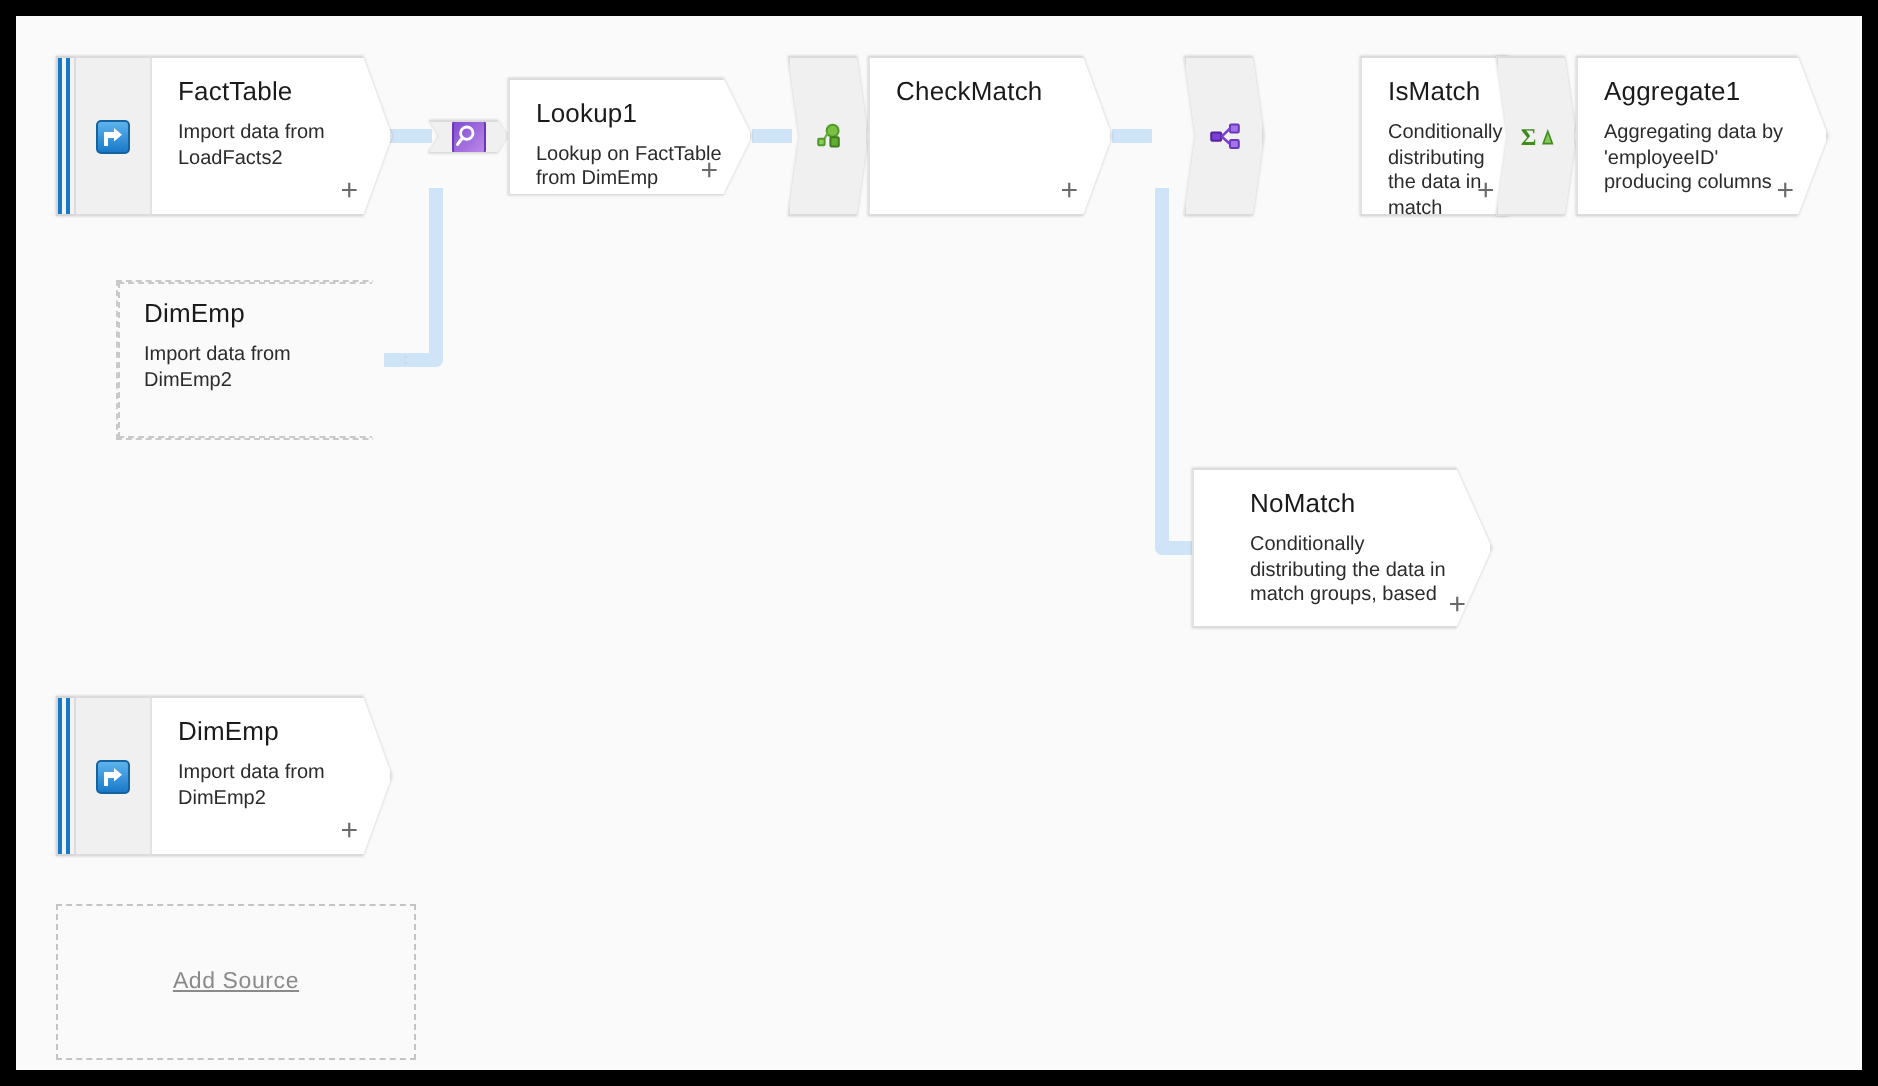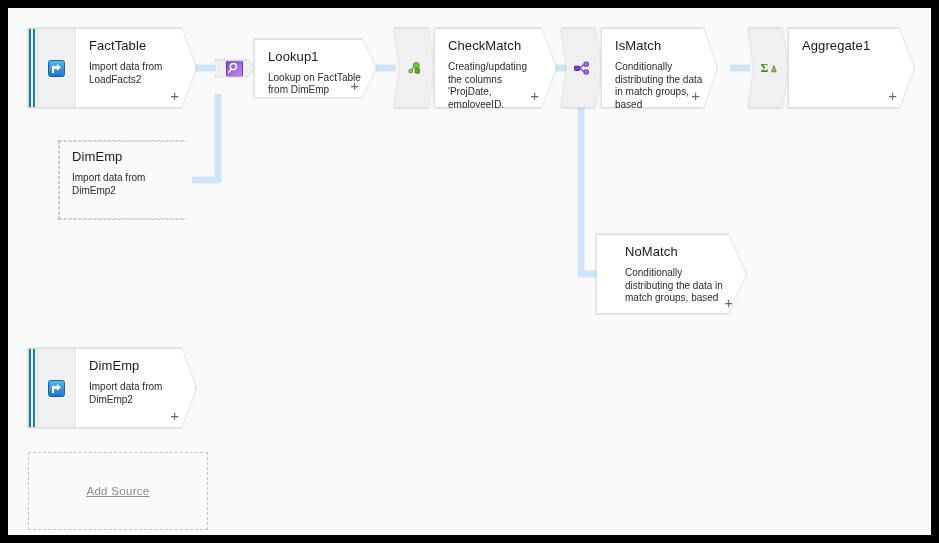--- a/index.html
+++ b/index.html
@@ -247,26 +247,25 @@
       <div class="port chev">
         <svg width="17" height="17" viewBox="0 0 17 17" class="icon-free">
           <circle cx="10.3" cy="5.4" r="3.0" fill="#7ac143" stroke="#4f9b28"></circle>
           <rect x="9.2" y="8.6" width="4.2" height="4.6" rx="0.6" fill="#5fae2e" stroke="#3f7d1f"></rect>
           <path d="M8 6.3 L5.6 10.4" stroke="#6aa83a" stroke-width="1.1"></path>
           <rect x="3.1" y="9.4" width="3.2" height="3.2" rx="0.5" fill="#8ccf5a" stroke="#4f9b28"></rect>
         </svg>
       </div>
       <div class="body">
         <div class="title">CheckMatch</div>
-        <div class="desc">Creating/updating the columns 'ProjDate, employeeID,</div>
-        <span class="plus" style="right:16px; bottom:4px;">+</span>
-      </div>
-    </div>
-
-    <div class="node" style="left:553px; top:20px; width:156px;">
+        <span class="plus" style="right:16px; bottom:4px;">+</span>
+      </div>
+    </div>
+
+    <div class="node" style="left:584px; top:20px; width:156px;gap:48px;">
       <div class="port chev">
         <svg width="17" height="17" viewBox="0 0 17 17" class="icon-free">
           <rect x="11.0" y="2.2" width="4.4" height="4.0" rx="0.6" fill="#a274e8" stroke="#6b37ba"></rect>
           <rect x="11.0" y="10.0" width="4.4" height="4.0" rx="0.6" fill="#a274e8" stroke="#6b37ba"></rect>
           <rect x="1.6" y="6.2" width="5.0" height="4.2" rx="0.6" fill="#7b3fd4" stroke="#58229e"></rect>
           <path d="M6.8 8.3 L11.0 4.2 M6.8 8.3 L11.0 12.0" stroke="#7b3fd4" stroke-width="1.3"></path>
         </svg>
       </div>
       <div class="body">
         <div class="title">IsMatch</div>
@@ -277,20 +276,21 @@
 
     <div class="node" style="left:740px; top:20px; width:166px;">
       <div class="port chev">
         <svg width="17" height="17" viewBox="0 0 17 17" class="icon-free">
           <text x="0.4" y="12.4" font-family="'Liberation Serif', serif" font-size="12" font-weight="bold" fill="#3f8c1e">Σ</text>
           <path d="M11.6 11.8 L13.9 5.6 L16.2 11.8 z" fill="#86c75a" stroke="#3f8c1e" stroke-width="0.8"></path>
         </svg>
       </div>
       <div class="body">
         <div class="title">Aggregate1</div>
+        <div class="desc">Aggregating data by 'employeeID' producing columns</div>
         <span class="plus" style="right:16px; bottom:4px;">+</span>
       </div>
     </div>
 
     <div class="node" style="left:588px; top:226px; width:150px;">
       <div class="body" style="padding-left:28px;">
         <div class="title">NoMatch</div>
         <div class="desc">Conditionally distributing the data in match groups, based</div>
         <span class="plus" style="right:12px; bottom:3px;">+</span>
       </div>

